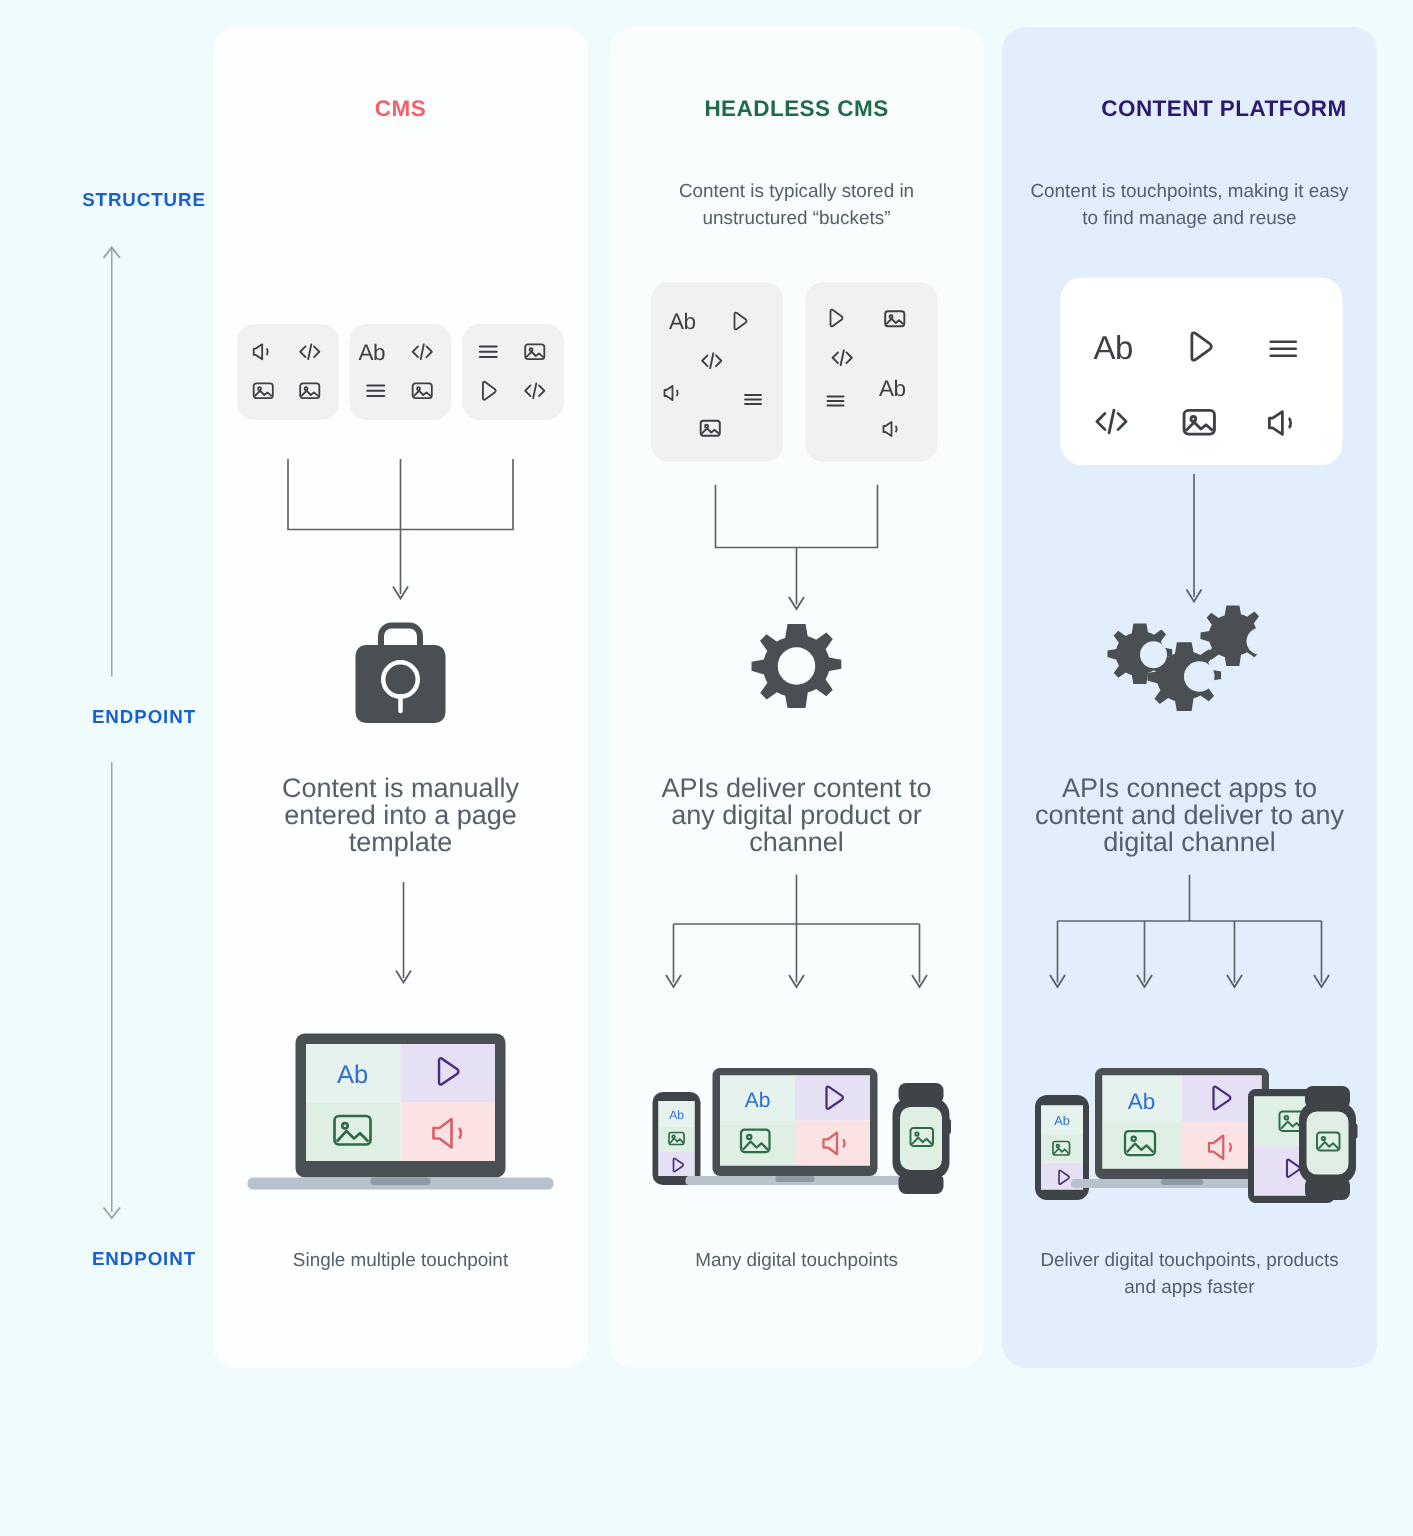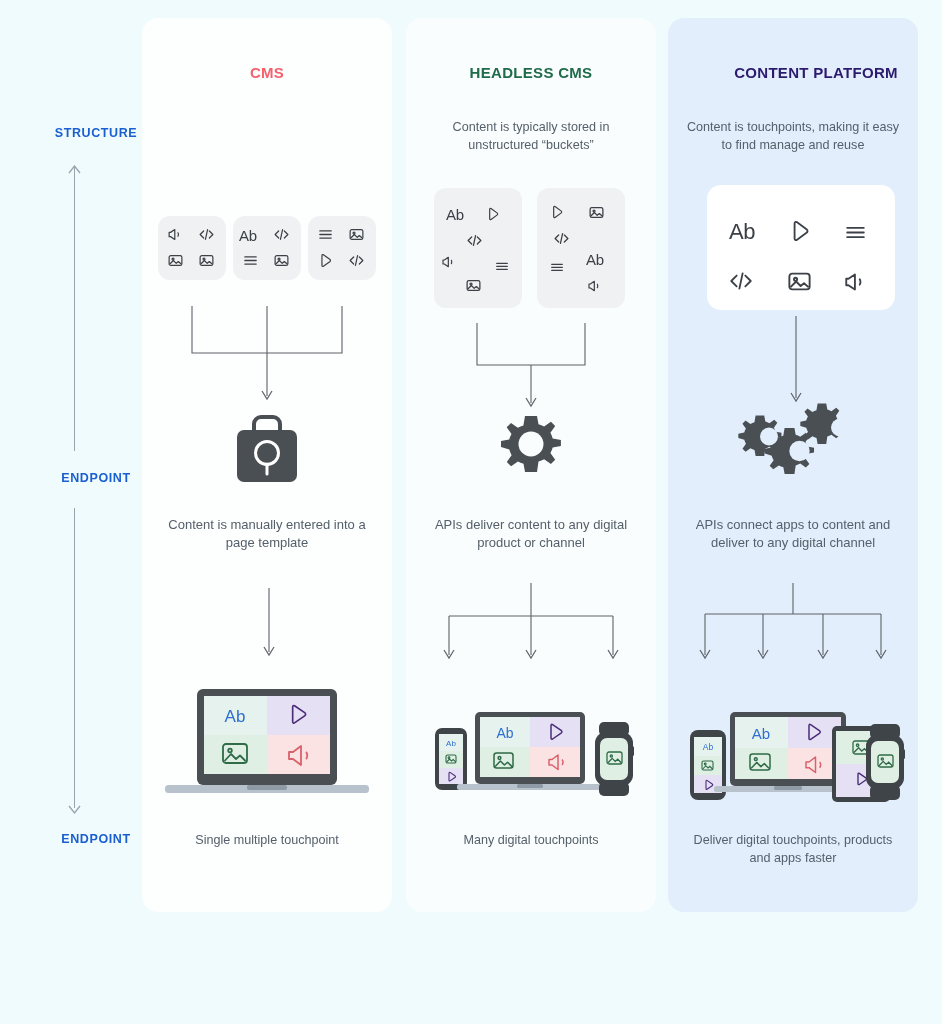--- a/index.html
+++ b/index.html
@@ -110,21 +110,21 @@
   
   .conn { position: absolute; }
 
   
   .mid-icon { position: absolute; }
 
   .mid-caption {
     position: absolute;
     left: 18px; width: 214px;
     text-align: center;
-    font-size: 13px;
+    font-size: 18px;
     line-height: 18px;
     color: #55606b;
   }
   .bottom-caption {
     position: absolute;
     left: 18px; width: 214px;
     text-align: center;
     font-size: 12.6px;
     line-height: 18px;
     color: #55606b;

